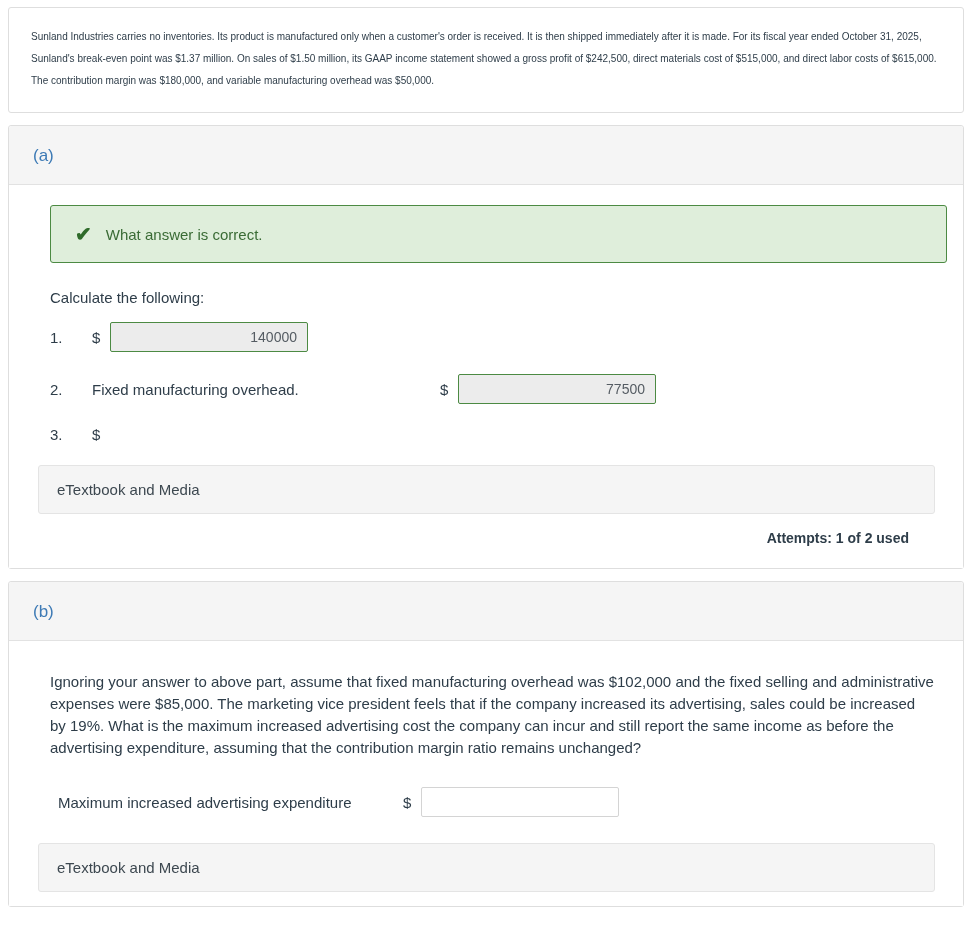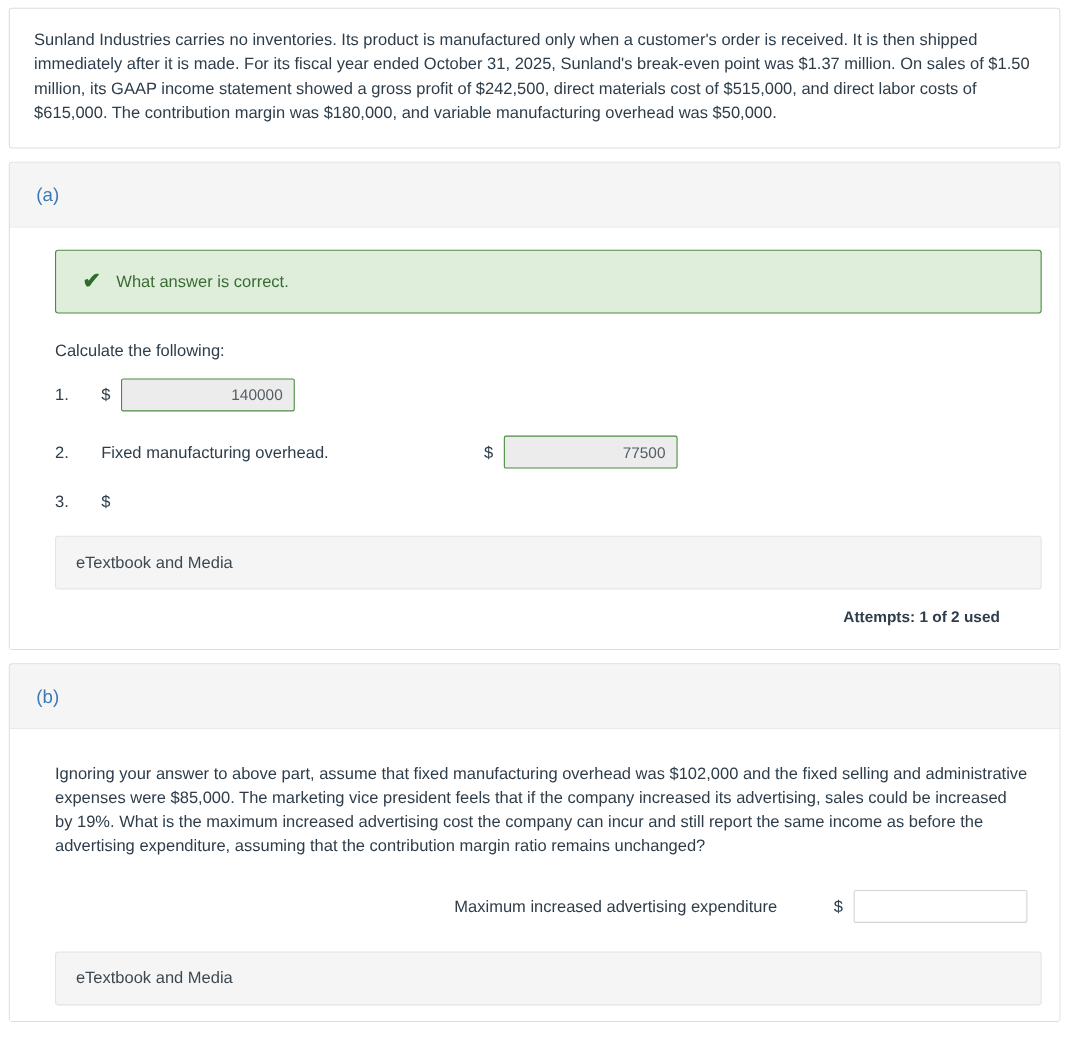--- a/index.html
+++ b/index.html
@@ -28,21 +28,21 @@
     background: #ffffff;
     margin-bottom: 12px;
   }
   .card.flush-top {
     margin-top: 7px;
   }
 
   
   .statement {
     padding: 18px 22px 20px 22px;
-    font-size: 15px;
+    font-size: 10px;
     line-height: 22px;
     color: #2e3d49;
   }
 
   
   .part-header {
     background: #f5f5f5;
     border-bottom: 1px solid #e2e2e2;
     padding: 20px 24px 18px 24px;
     font-size: 17px;
@@ -105,39 +105,39 @@
     font-size: 15px;
     color: #2e3d49;
   }
   .answer-row .currency {
     width: 18px;
     flex: 0 0 18px;
     font-size: 15px;
     color: #2e3d49;
   }
   .field {
-    width: 158px;
+    width: 198px;
     height: 30px;
     border: 1px solid #4c8a43;
     background: #ececec;
     border-radius: 2px;
     text-align: right;
     font-size: 14px;
     color: #555c63;
     padding: 12px 10px;
     font-family: "Liberation Sans", sans-serif;
   }
   .field.empty {
     border: 1px solid #d4d4d4;
     background: #ffffff;
   }
 
   
   .etextbook {
-    margin: 6px 0 0 12px;
+    margin: 6px 0 0 0;
     width: 897px;
     background: #f5f5f5;
     border: 1px solid #e4e4e4;
     border-radius: 3px;
     padding: 15px 18px;
     font-size: 15px;
     color: #3d4850;
   }
 
   .attempts {
@@ -153,21 +153,20 @@
     font-size: 15px;
     line-height: 22px;
     color: #2e3d49;
     margin: 10px 0 28px 12px;
     width: 885px;
   }
   .single-answer-row {
     display: flex;
     align-items: center;
     margin: 0 0 26px 20px;
-    justify-content: flex-end;
   }
   .single-answer-row .label {
     font-size: 15px;
     color: #2e3d49;
     width: 345px;
     flex: 0 0 345px;
   }
   .single-answer-row .currency {
     width: 18px;
     flex: 0 0 18px;

